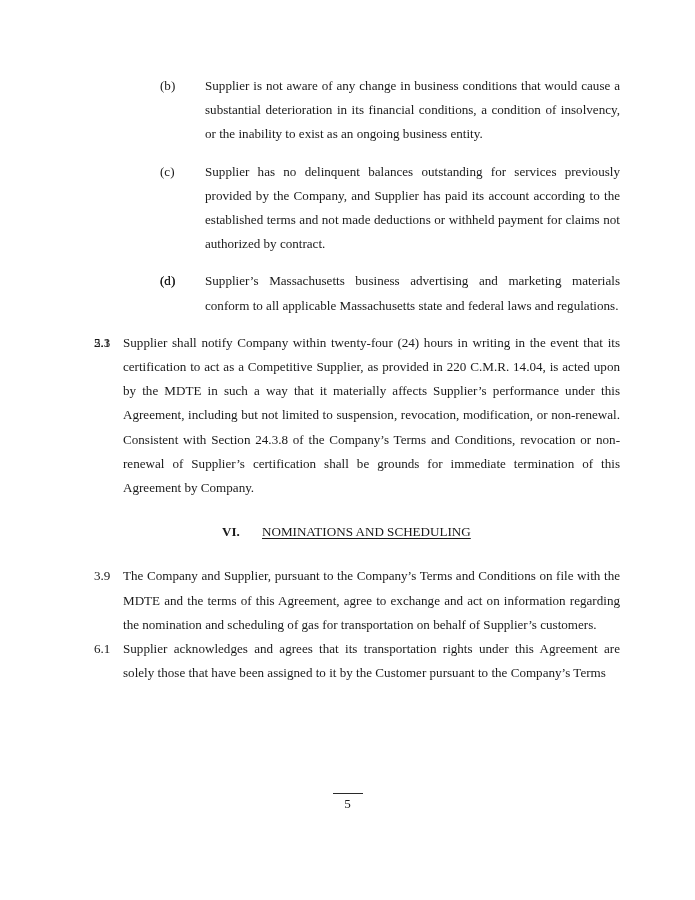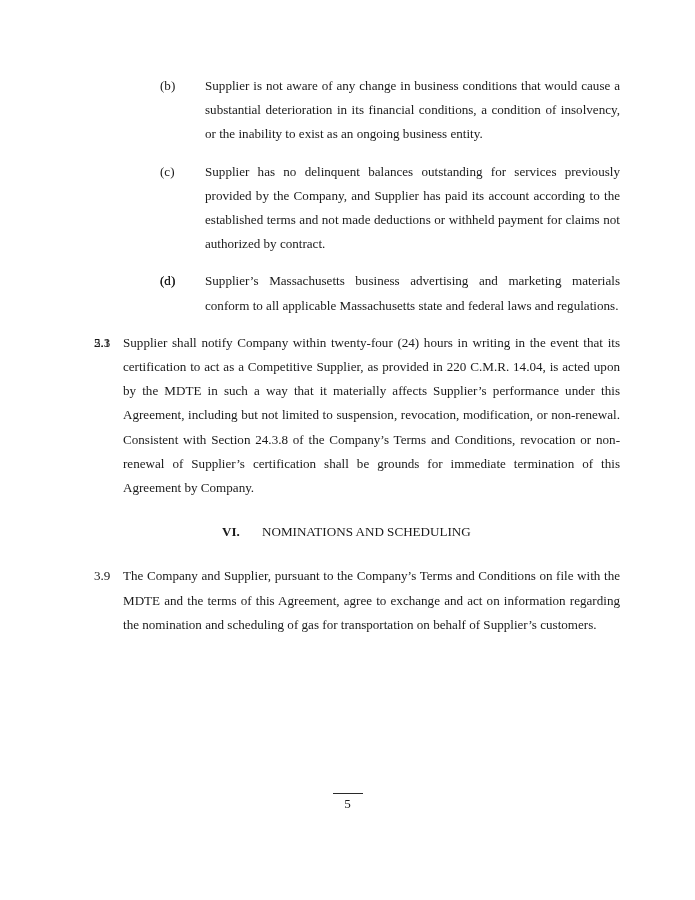--- a/index.html
+++ b/index.html
@@ -81,20 +81,21 @@
     font-size: 13.1px;
     line-height: 24.2px;
     white-space: nowrap;
   }
   .heading .roman {
     display: inline-block;
     width: 40px;
     font-weight: bold;
   }
   .heading .title {
+    text-decoration: underline;
     text-underline-offset: 2px;
   }
 
   
   .footer {
     position: absolute;
     left: 0;
     top: 793px;
     width: 695px;
     text-align: center;
@@ -149,20 +150,24 @@
 
     <div class="heading">
       <span class="roman">VI.</span><span class="title">NOMINATIONS AND SCHEDULING</span>
     </div>
 
     <div class="section">
       <span class="marker">3.9</span>
       <span class="body">The Company and Supplier, pursuant to the Company’s Terms and Conditions on file with the MDTE and the terms of this Agreement, agree to exchange and act on information regarding the nomination and scheduling of gas for transportation on behalf of Supplier’s customers.</span>
     </div>
 
+    <div class="section">
+      <span class="marker">6.1</span>
+      <span class="body">Supplier acknowledges and agrees that its transportation rights under this Agreement are solely those that have been assigned to it by the Customer pursuant to the Company’s Terms</span>
+    </div>
 
   </div>
 
   <div class="footer">
     <div class="rule"></div>
     <div class="pagenum">5</div>
   </div>
 
 </div>
 

